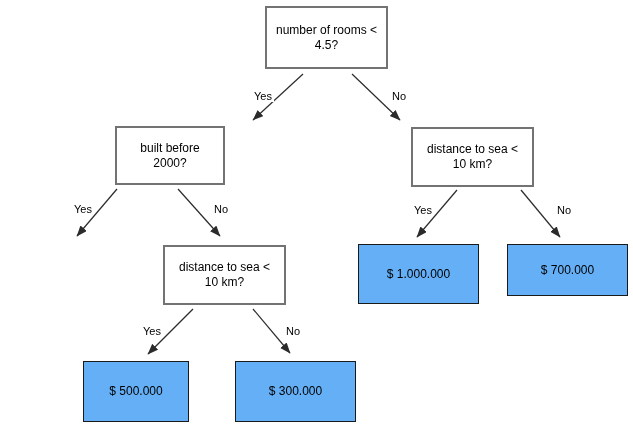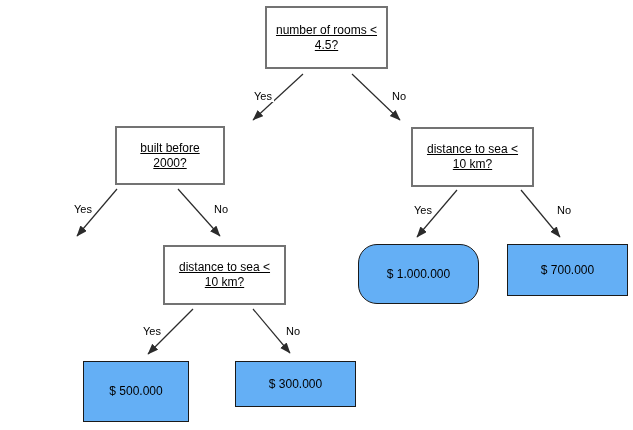--- a/index.html
+++ b/index.html
@@ -38,21 +38,20 @@
     justify-content: center;
     text-align: center;
     font-size: 12px;
     line-height: 1.25;
     color: var(--text);
     padding: 2px 6px;
   }
   .node.decision {
     background: var(--decision-fill);
     border: 2px solid var(--decision-border);
-    text-decoration: underline;
   }
   .node.leaf {
     background: var(--leaf-fill);
     border: 1px solid var(--leaf-border);
   }
   .edge-label {
     position: absolute;
     transform: translate(-50%, -50%);
     font-size: 11px;
     color: var(--text);
@@ -84,27 +83,27 @@
 
   <div class="node decision" style="left:265px; top:6px; width:123px; height:63px;">number of rooms &lt; 4.5?</div>
 
   <div class="node decision" style="left:115px; top:126px; width:110px; height:59px;">built before 2000?</div>
 
   <div class="node decision" style="left:411px; top:127px; width:123px; height:60px;">distance to sea &lt; 10 km?</div>
 
   <div class="node decision" style="left:163px; top:245px; width:123px; height:60px;">distance to sea &lt; 10 km?</div>
 
 
-  <div class="node leaf" style="left:358px; top:244px; width:121px; height:60px;border-radius:19px;">$ 1.000.000</div>
+  <div class="node leaf" style="left:358px; top:244px; width:121px; height:60px;">$ 1.000.000</div>
 
   <div class="node leaf" style="left:507px; top:244px; width:121px; height:52px;">$ 700.000</div>
 
   <div class="node leaf" style="left:83px; top:361px; width:106px; height:61px;">$ 500.000</div>
 
-  <div class="node leaf" style="left:235px; top:361px; width:121px; height:46px;text-align:right;">$ 300.000</div>
+  <div class="node leaf" style="left:235px; top:361px; width:121px; height:61px;text-align:right;">$ 300.000</div>
 
   <div class="edge-label" style="left:263px; top:96px;">Yes</div>
   <div class="edge-label" style="left:399px; top:96px;">No</div>
 
   <div class="edge-label" style="left:83px; top:209px;">Yes</div>
   <div class="edge-label" style="left:221px; top:209px;">No</div>
 
   <div class="edge-label" style="left:423px; top:210px;">Yes</div>
   <div class="edge-label" style="left:564px; top:210px;">No</div>
 

